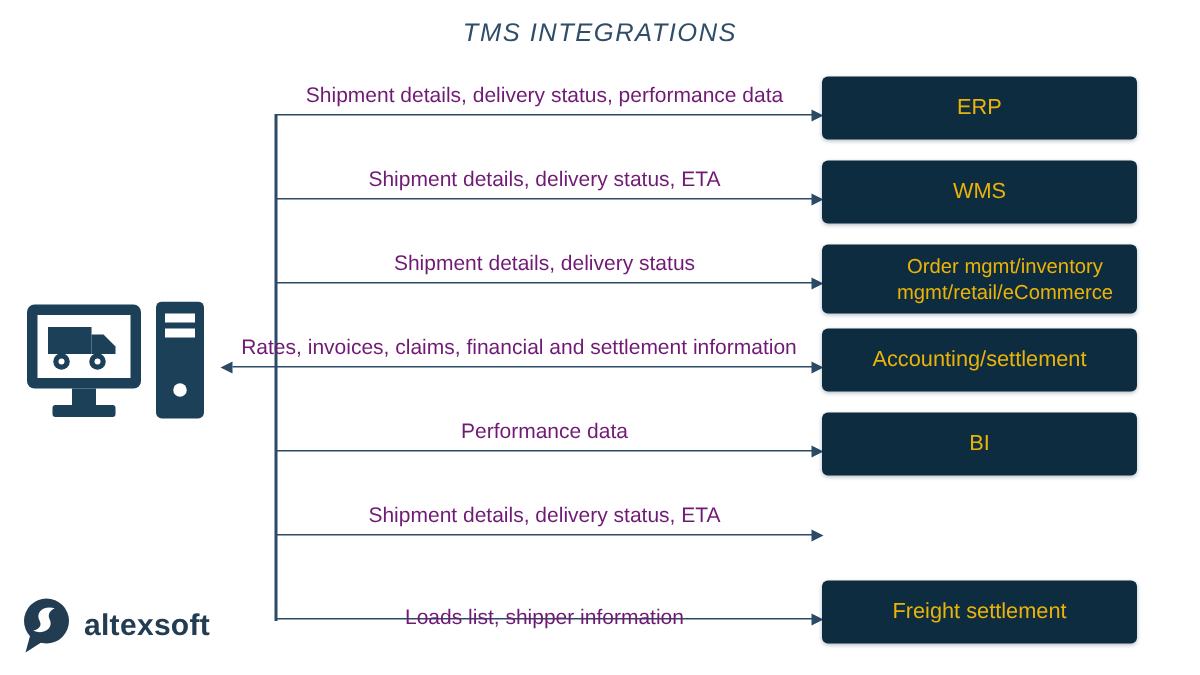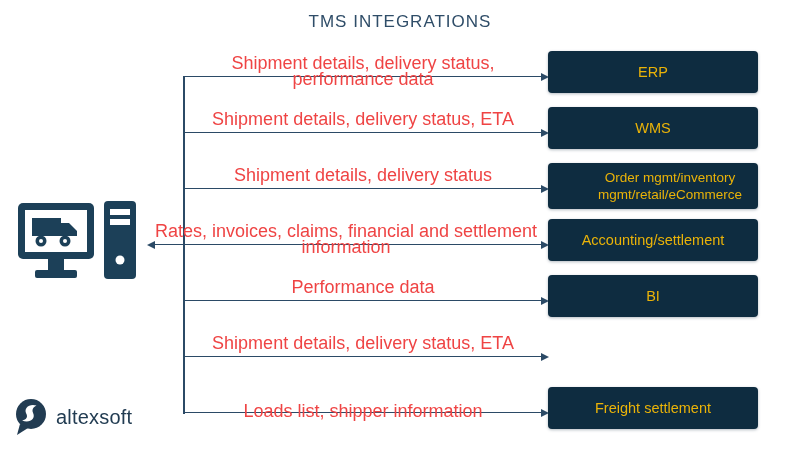--- a/index.html
+++ b/index.html
@@ -1,53 +1,53 @@
 <!DOCTYPE html>
 <html><head>
 <meta charset="utf-8">
 <style>
   html,body{margin:0;padding:0;}
   body{font-family:"Liberation Sans", sans-serif; background:#ffffff;}
   .canvas{position:relative;width:800px;height:450px;background:#ffffff;overflow:hidden;}
 
   .title{position:absolute;left:0;top:12px;width:800px;text-align:center;
-         font-size:17px;letter-spacing:1px;color:#2f4d68;font-weight:500;}
+         font-size:17px;letter-spacing:1px;color:#2f4d68;font-weight:500;font-style:italic;}
 
   
   .vline{position:absolute;left:183px;top:76px;width:2px;height:338px;background:#2b4a66;}
   .arrow{position:absolute;left:184px;width:358px;height:0;border-top:1.5px solid #2b4a66;}
   .ah-r{position:absolute;left:541px;width:0;height:0;
         border-top:4px solid transparent;border-bottom:4px solid transparent;
         border-left:8px solid #2b4a66;}
   .arrow-left-seg{position:absolute;left:155px;width:29px;height:0;border-top:1.5px solid #2b4a66;top:244px;}
   .ah-l{position:absolute;left:147px;top:241px;width:0;height:0;
         border-top:4px solid transparent;border-bottom:4px solid transparent;
         border-right:8px solid #2b4a66;}
 
   .a0{top:76px}.a1{top:132px}.a2{top:188px}.a3{top:244px}.a4{top:300px}.a5{top:356px}.a6{top:412px}
   .h0{top:73px}.h1{top:129px}.h2{top:185px}.h3{top:241px}.h4{top:297px}.h5{top:353px}.h6{top:409px}
 
   .rlabel{position:absolute;left:185px;width:356px;text-align:center;
-          font-size:18px;color:#ef4444;line-height:16px;}
+          font-size:14px;color:#701a75;line-height:16px;}
   .l0{top:55px}.l1{top:111px}.l2{top:167px}
   .l3{top:223px;left:146px;width:400px;}
   .l4{top:279px}.l5{top:335px}.l6{top:403px}
 
   .box{position:absolute;left:548px;width:210px;height:42px;background:#0e2c40;
        border-radius:4px;color:#eab308;display:flex;align-items:center;justify-content:center;
        text-align:center;font-size:14.5px;box-shadow:0 1px 3px rgba(40,60,80,.35);
        padding:0 6px;box-sizing:border-box;line-height:17px;}
   .b0{top:51px}.b1{top:107px}
   .b2{top:163px;height:46px;font-size:13.5px;padding-left:40px;}
   .b3{top:219px}.b4{top:275px}.b5{top:331px}.b6{top:387px}
 
   .tms-icon{position:absolute;left:18px;top:201px;}
   .brand{position:absolute;left:14px;top:398px;width:200px;height:40px;}
   .brand-mark{position:absolute;left:0;top:0;}
-  .brand-name{position:absolute;left:42px;top:8px;font-size:20px;font-weight:400;
+  .brand-name{position:absolute;left:42px;top:8px;font-size:20px;font-weight:700;
               color:#223c52;letter-spacing:.2px;}
 </style>
 </head>
 <body>
 
 <div class="canvas">
 
   <div class="title">TMS INTEGRATIONS</div>
 
   <svg class="tms-icon" width="122" height="86" viewBox="0 0 122 86">

